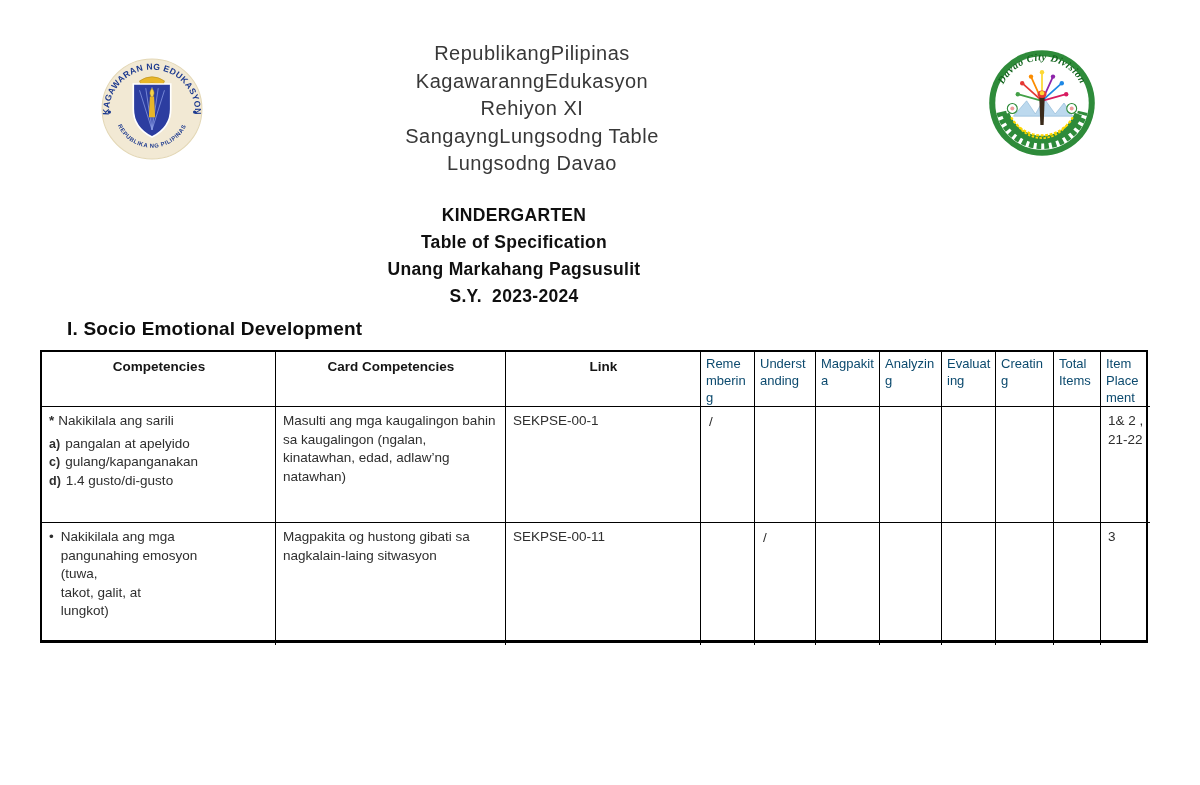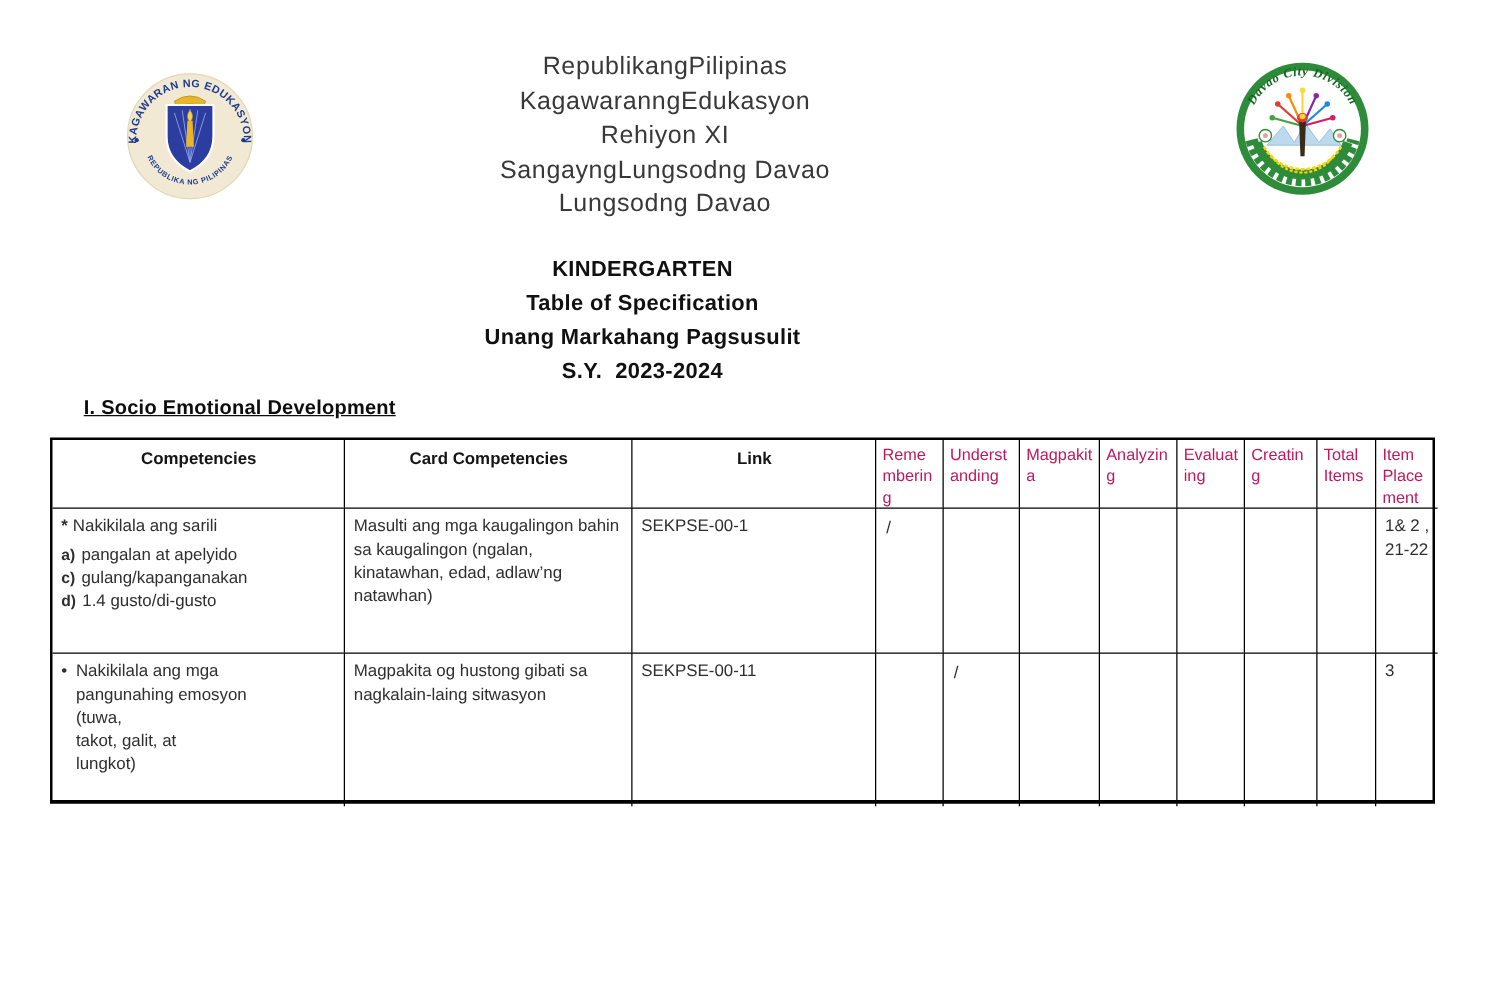--- a/index.html
+++ b/index.html
@@ -9,42 +9,42 @@
     font-family: "Liberation Sans", sans-serif;
     color: #222; position: relative; overflow: hidden;
   }
   .page { position: absolute; inset: 0; background: #fff; }
 
   
   .hdr-lines { position: absolute; top: 40px; left: 0; width: 1064px; text-align: center; }
   .hdr-line { font-size: 20px; line-height: 27.5px; color: #383838; letter-spacing: 0.5px; white-space: pre-wrap; }
   .title-lines { position: absolute; top: 202px; left: 0; width: 1028px; text-align: center; }
   .title-line { font-size: 17.5px; line-height: 27px; font-weight: bold; color: #101010; white-space: pre-wrap; letter-spacing: 0.3px; }
-  .section-heading { position: absolute; top: 318px; left: 67px; font-size: 16px; font-weight: bold; color: #0d0d0d; letter-spacing: 0.2px; text-decoration: underline; }
+  .section-heading { position: absolute; top: 318px; left: 67px; font-size: 19px; font-weight: bold; color: #0d0d0d; letter-spacing: 0.2px; }
 
   .logo { position: absolute; }
   .logo-left  { top: 57px; left: 100px; width: 104px; height: 104px; }
   .logo-right { top: 48px; left: 987px; width: 110px; height: 110px; }
 
   
   .tbl {
     position: absolute; top: 350px; left: 40px; width: 1108px; height: 293px;
     display: grid;
     grid-template-columns: 233px 230px 195px 54px 61px 64px 62px 54px 58px 47px 50px;
     grid-template-rows: 54px 116px 123px;
     border: 2px solid #000; border-bottom-width: 3px;
     background: #fff;
   }
   .cell { border-left: 1.5px solid #000; border-top: 1.5px solid #000; padding: 5px 6px 4px 7px;
           font-size: 13.5px; line-height: 18.5px; color: #2e2e2e; overflow: hidden; }
   .cell.first-col { border-left: none; }
   .cell.head-row { border-top: none; }
 
   .h-main { font-weight: bold; text-align: center; padding-top: 6px; color: #151515; font-size: 13.5px; }
-  .h-tax  { font-size: 13px; line-height: 17px; padding: 3px 3px 0 5px; overflow-wrap: anywhere; word-break: break-word; color: #be185d; }
+  .h-tax  { font-size: 13px; line-height: 17px; padding: 3px 3px 0 5px; overflow-wrap: anywhere; word-break: break-word; color: #0c4a6e; }
 
   .pre { white-space: pre-line; }
 
   .comp-first { margin-bottom: 4px; }
   .comp-marker { font-weight: bold; margin-right: 4px; }
   .comp-item { line-height: 18.8px; }
   .comp-item .lbl { font-weight: bold; margin-right: 5px; font-size: 12.5px; }
   .bullet-row { display: flex; gap: 7px; }
   .bullet-glyph { line-height: 18.5px; }
 
@@ -134,21 +134,21 @@
 
       <path d="M 22,63 A 32,32 0 0 0 78,63" fill="none" stroke="#ffd600" stroke-width="2" stroke-dasharray="2.6 1.5"></path>
       <path d="M 27,69 A 27,27 0 0 0 73,69" fill="none" stroke="#ffd600" stroke-width="1.6" stroke-dasharray="2.2 1.4"></path>
     </svg>
   </div>
 
   <div class="hdr-lines">
     <div class="hdr-line">RepublikangPilipinas</div>
     <div class="hdr-line">KagawaranngEdukasyon</div>
     <div class="hdr-line">Rehiyon XI</div>
-    <div class="hdr-line">SangayngLungsodng Davao</div>
+    <div class="hdr-line">SangayngLungsodng Table</div>
     <div class="hdr-line">Lungsodng Davao</div>
   </div>
 
   <div class="title-lines">
     <div class="title-line">KINDERGARTEN</div>
     <div class="title-line">Table of Specification</div>
     <div class="title-line">Unang Markahang Pagsusulit</div>
     <div class="title-line">S.Y.  2023-2024</div>
   </div>
 

